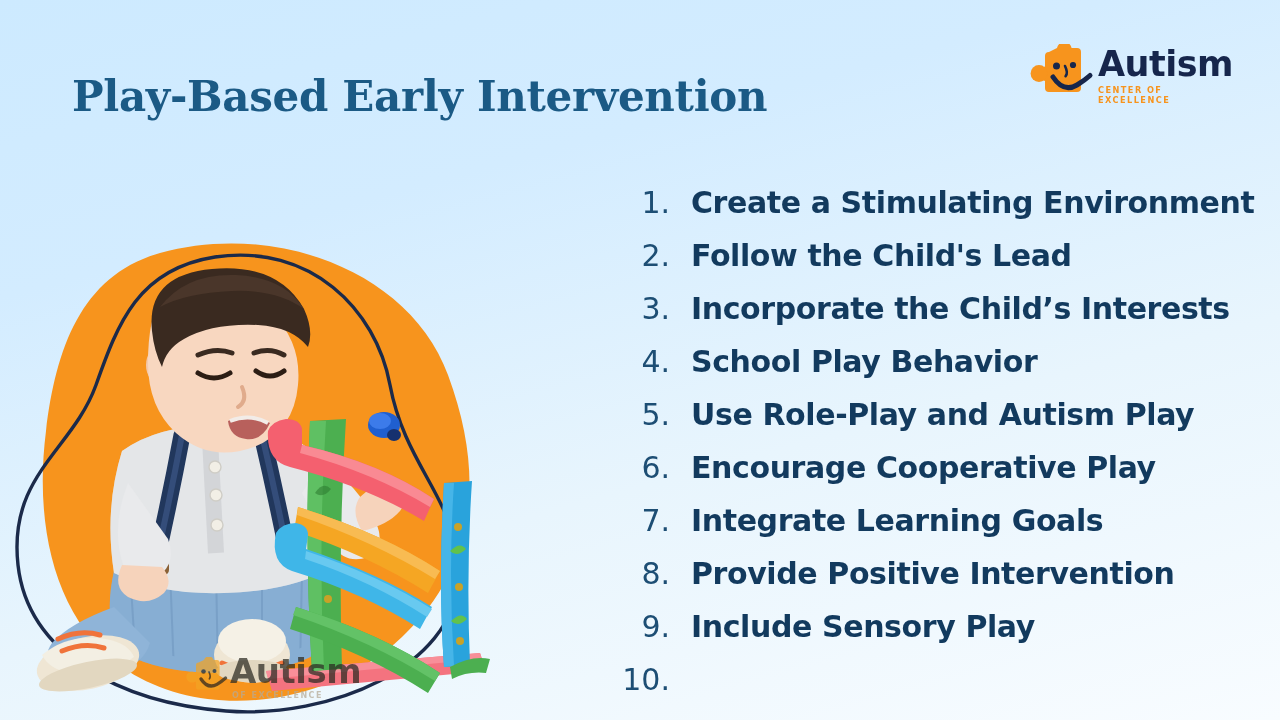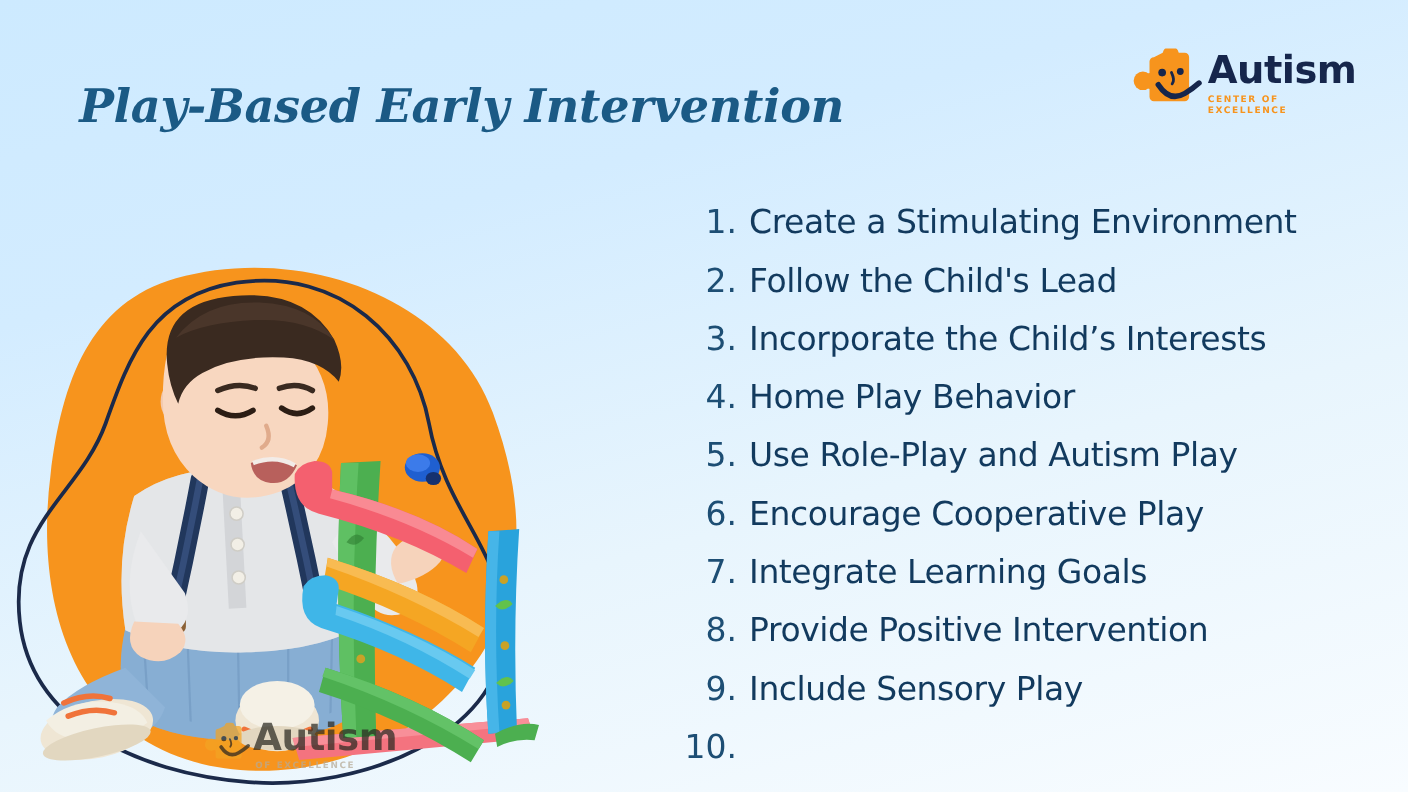--- a/index.html
+++ b/index.html
@@ -21,21 +21,20 @@
     position: absolute;
     left: 72px;
     top: 70px;
     width: 820px;
     color: #1b5a85;
     font-family: "DejaVu Serif", serif;
     font-weight: bold;
     font-size: 42px;
     line-height: 1.28;
     letter-spacing: -0.3px;
-    font-style: italic;
   }
   #headline .hl-line { display: block; white-space: nowrap; }
 
   
   #brand-logo {
     position: absolute;
     left: 1030px;
     top: 42px;
     width: 200px;
     height: 68px;
@@ -86,24 +85,24 @@
     width: 70px;
     flex: 0 0 70px;
     text-align: right;
     color: #1d4e74;
     font-family: "DejaVu Sans", sans-serif;
     font-weight: normal;
     font-size: 30px;
     line-height: 53px;
   }
   .tip-text {
-    margin-left: 11px;
+    margin-left: 21px;
     color: #123a5e;
     font-family: "DejaVu Sans", sans-serif;
-    font-weight: normal;
+    font-weight: bold;
     font-size: 30px;
     line-height: 53px;
     white-space: nowrap;
     letter-spacing: -0.4px;
   }
 
   
   #photo-block {
     position: absolute;
     left: 10px;
@@ -321,21 +320,21 @@
     <li class="tip-row">
       <span class="tip-num">2.</span>
       <span class="tip-text">Follow the Child's Lead</span>
     </li>
     <li class="tip-row">
       <span class="tip-num">3.</span>
       <span class="tip-text">Incorporate the Child’s Interests</span>
     </li>
     <li class="tip-row">
       <span class="tip-num">4.</span>
-      <span class="tip-text">Home Play Behavior</span>
+      <span class="tip-text">School Play Behavior</span>
     </li>
     <li class="tip-row">
       <span class="tip-num">5.</span>
       <span class="tip-text">Use Role-Play and Autism Play</span>
     </li>
     <li class="tip-row">
       <span class="tip-num">6.</span>
       <span class="tip-text">Encourage Cooperative Play</span>
     </li>
     <li class="tip-row">

